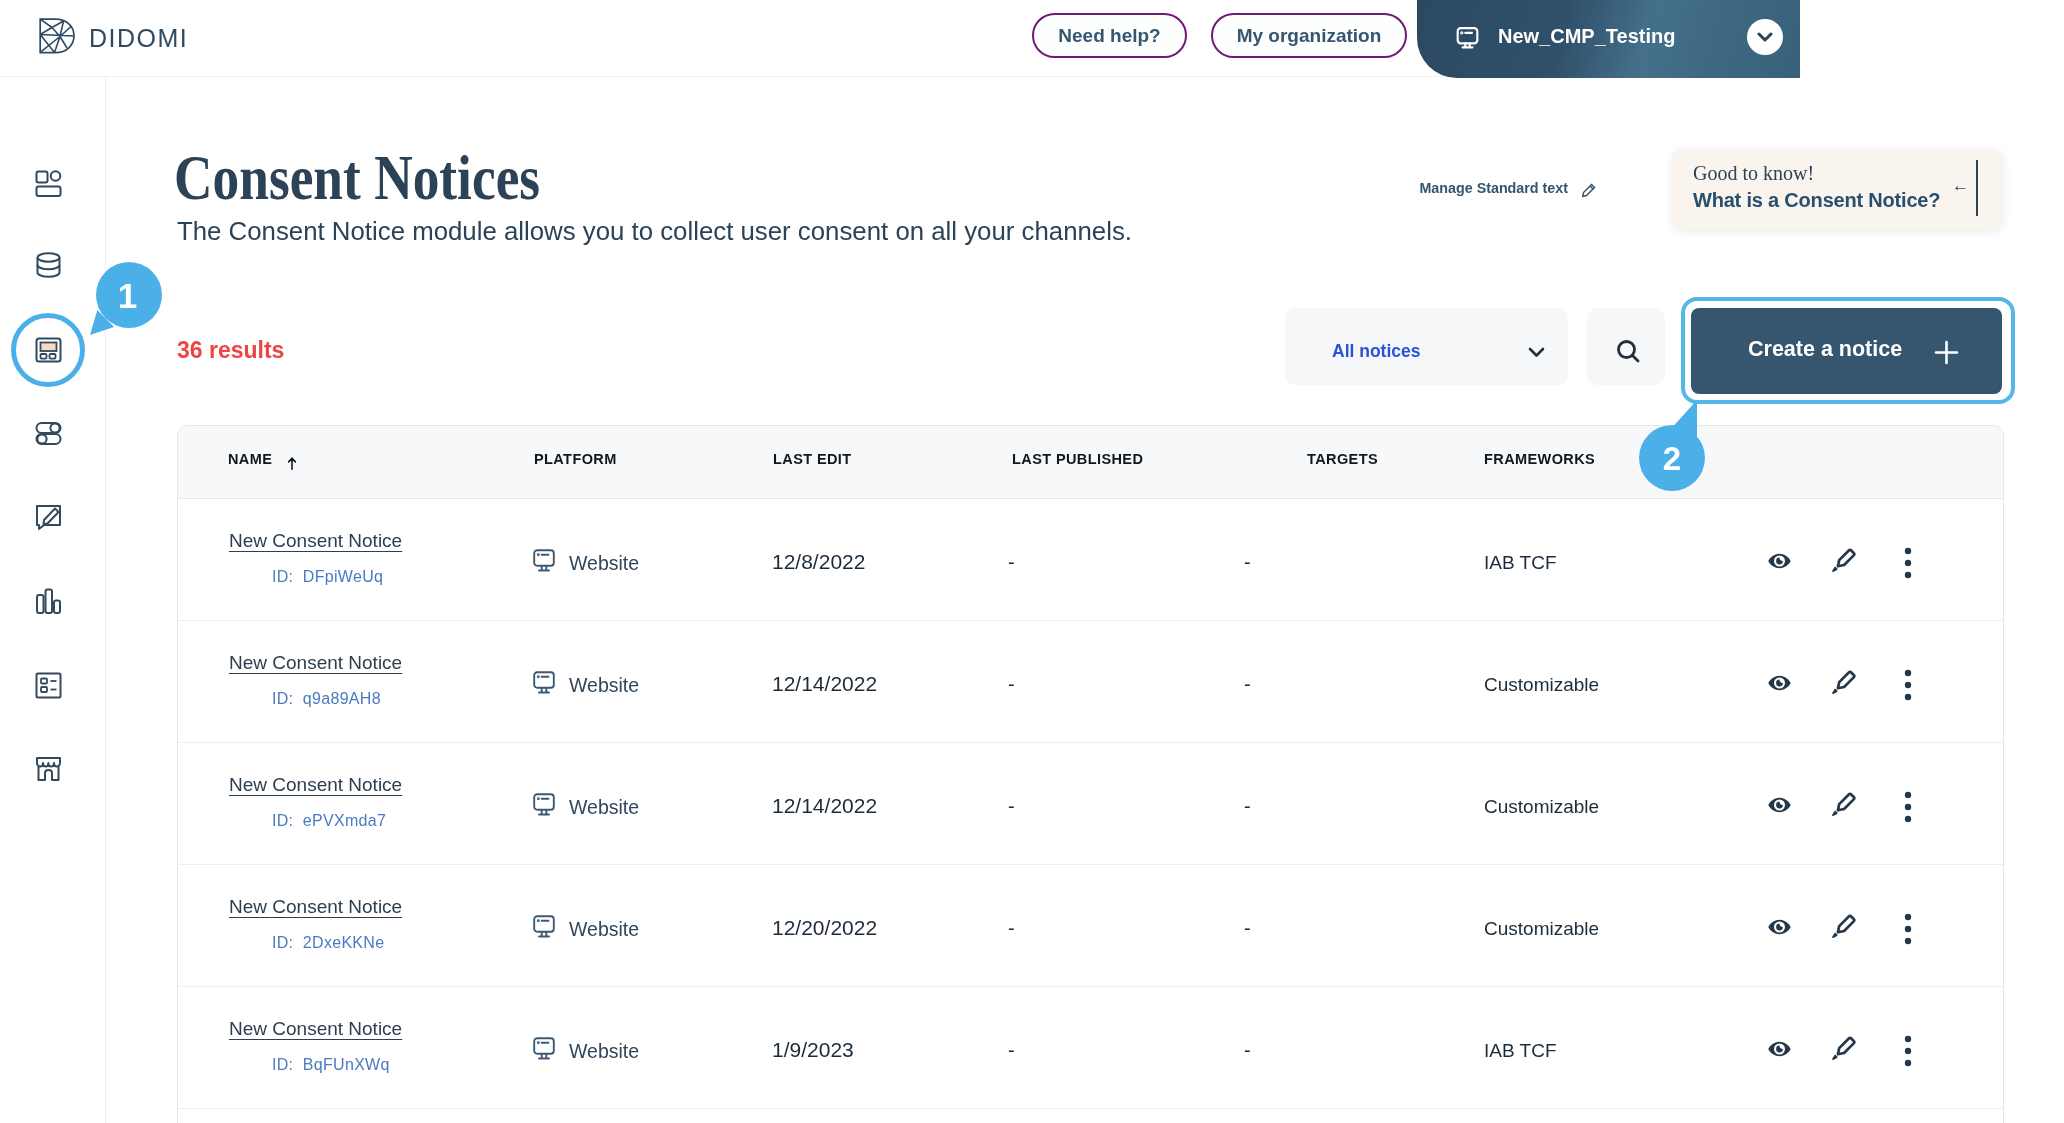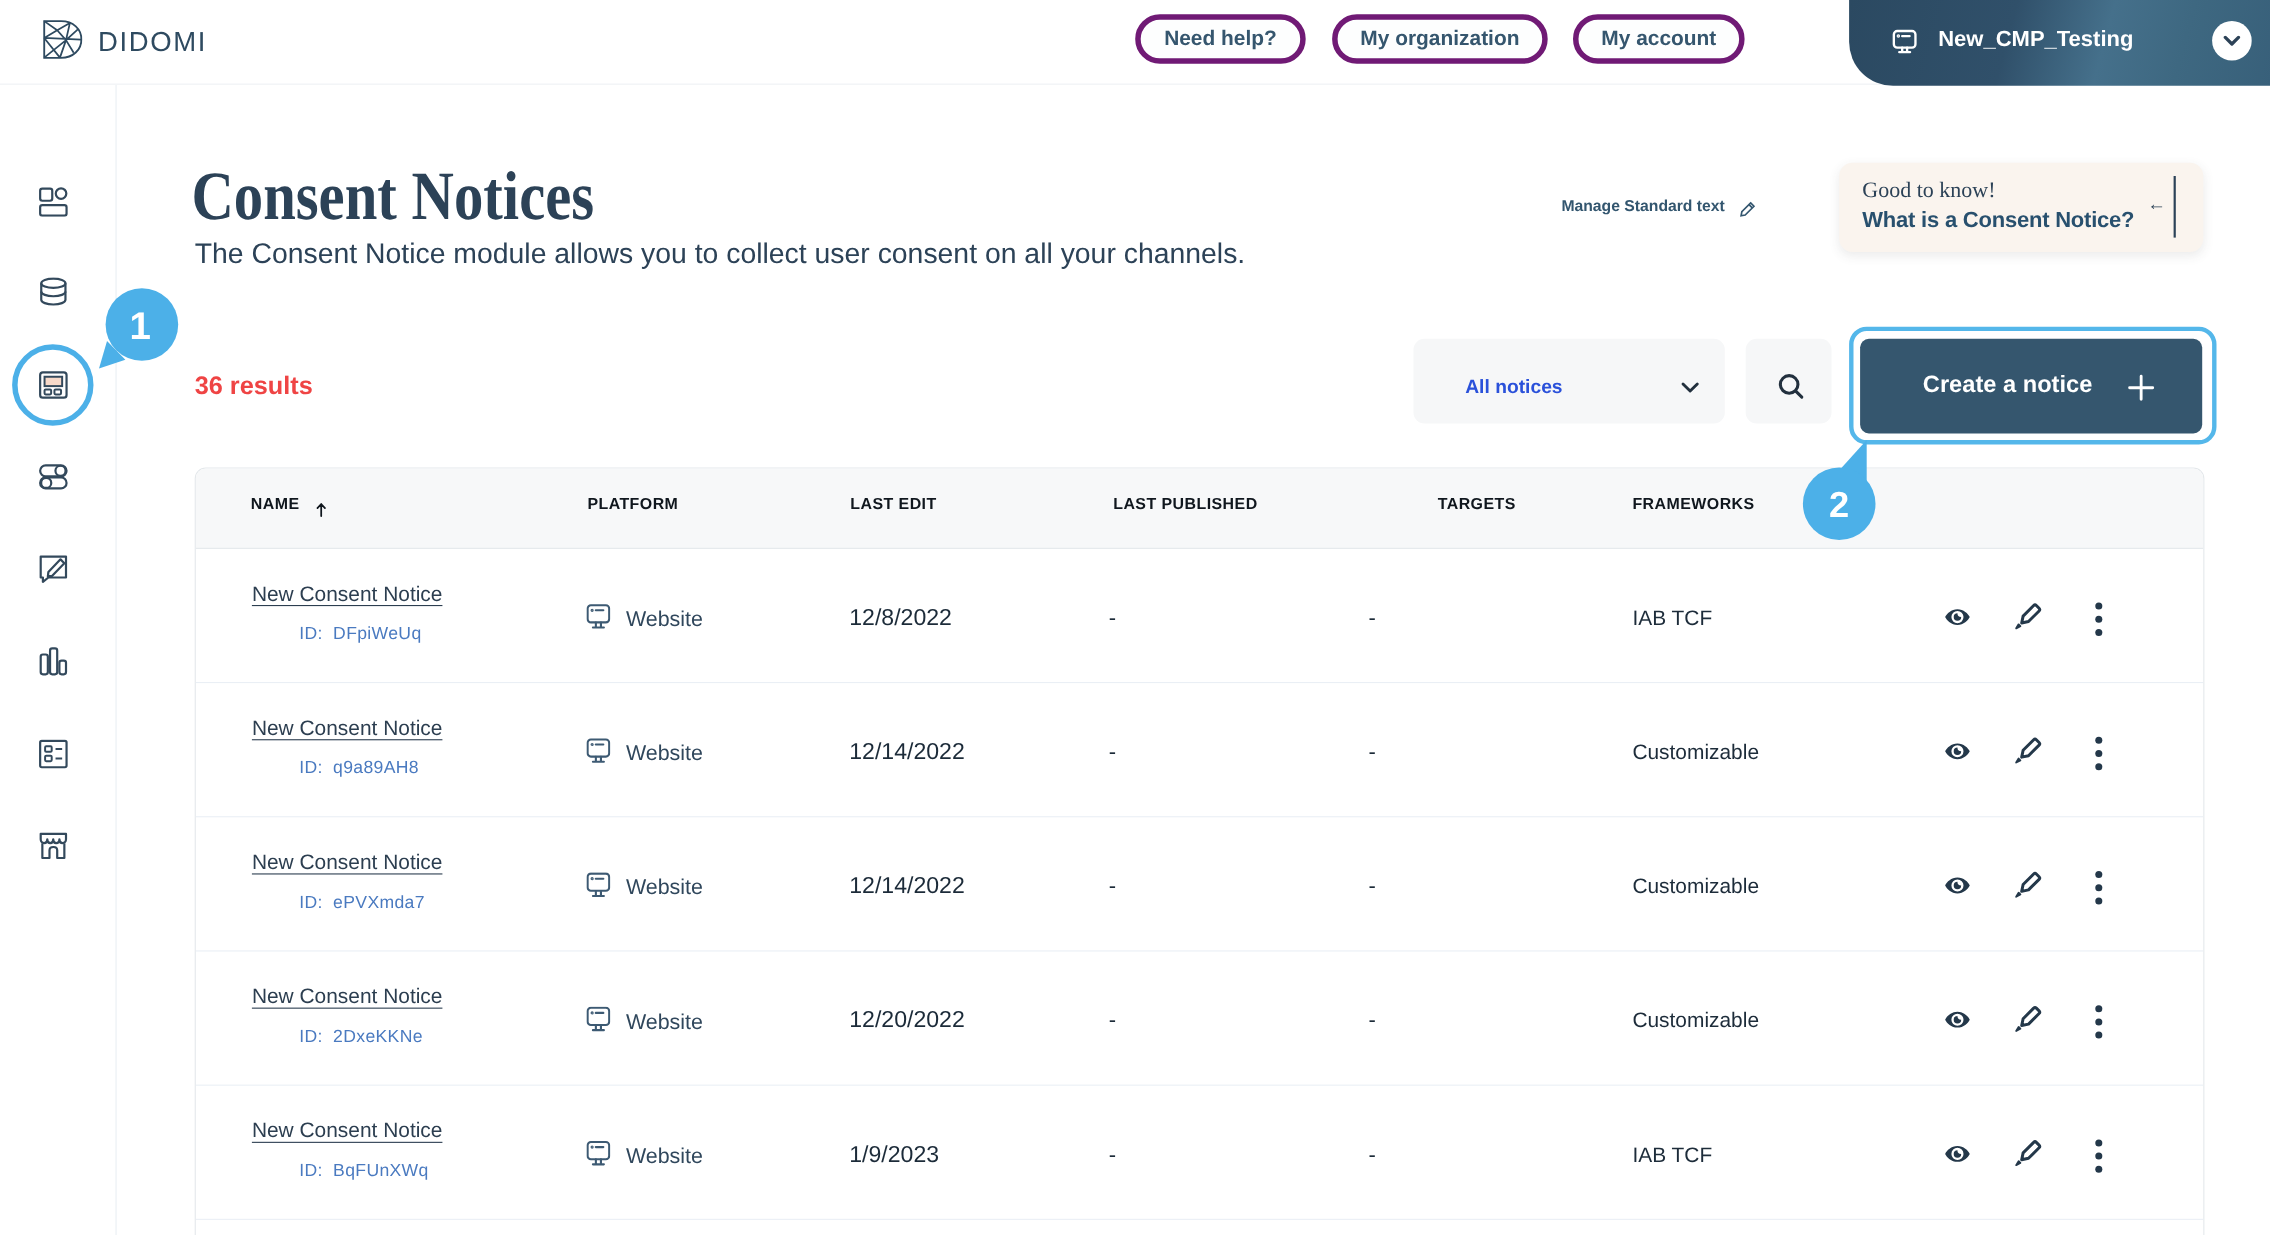--- a/index.html
+++ b/index.html
@@ -1,26 +1,26 @@
 <!DOCTYPE html>
 <html><head>
 <meta charset="utf-8">
 <style>
   * { margin:0; padding:0; box-sizing:border-box; }
   html,body { width:2064px; height:1123px; overflow:hidden; background:#fff;
     font-family:"Liberation Sans", sans-serif; }
   .abs { position:absolute; }
 
   
-  #topbar { position:absolute; left:0; top:0; width:2064px; height:77px; background:#fff;
+  #topbar { position:absolute; left:0; top:0; width:1800px; height:77px; background:#fff;
     border-bottom:1px solid #eef1f4; z-index:5; }
   #logo { position:absolute; left:39px; top:18px; }
   #logotext { position:absolute; left:89px; top:24px; font-size:25px; letter-spacing:1.5px;
     color:#2e4a60; font-weight:400; }
-  .pill { position:absolute; top:13px; height:45px; border:5px solid #701a75; border-radius:23px;
+  .pill { position:absolute; top:13px; height:45px; border:2px solid #701a75; border-radius:23px;
     background:#fdfefe; color:#35566e; font-weight:700; font-size:19px; display:flex;
     align-items:center; justify-content:center; }
   #cmpbox { position:absolute; right:0; top:0; width:383px; height:78px;
     border-radius:0 0 0 40px;
     background:linear-gradient(105deg,#2b4961 0%, #30506a 38%, #45708b 60%, #3e6881 78%, #38607a 100%); }
   #cmpbox .label { position:absolute; left:81px; top:25px; color:#fff; font-weight:700; font-size:20px; }
   #cmpcircle { position:absolute; right:17px; top:19px; width:36px; height:36px; border-radius:50%;
     background:#fff; display:flex; align-items:center; justify-content:center; }
 
   

